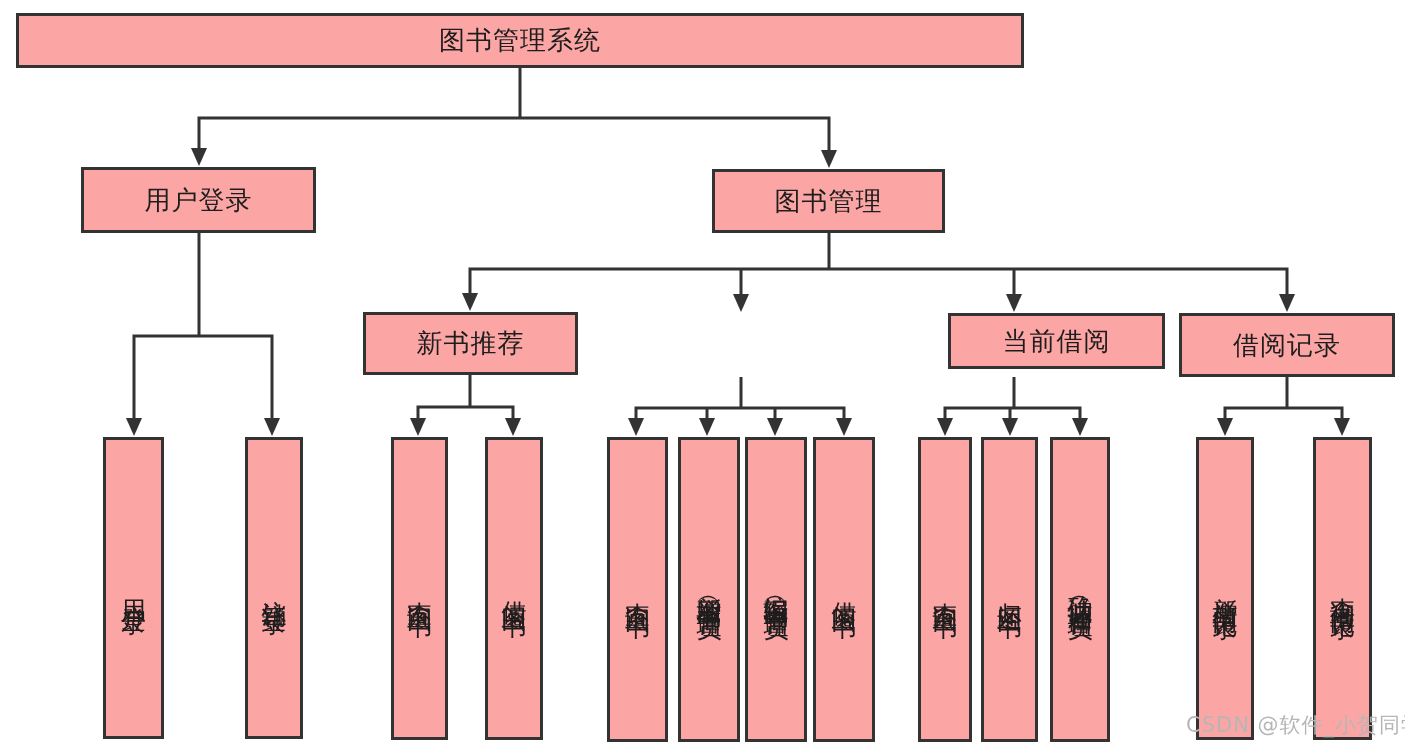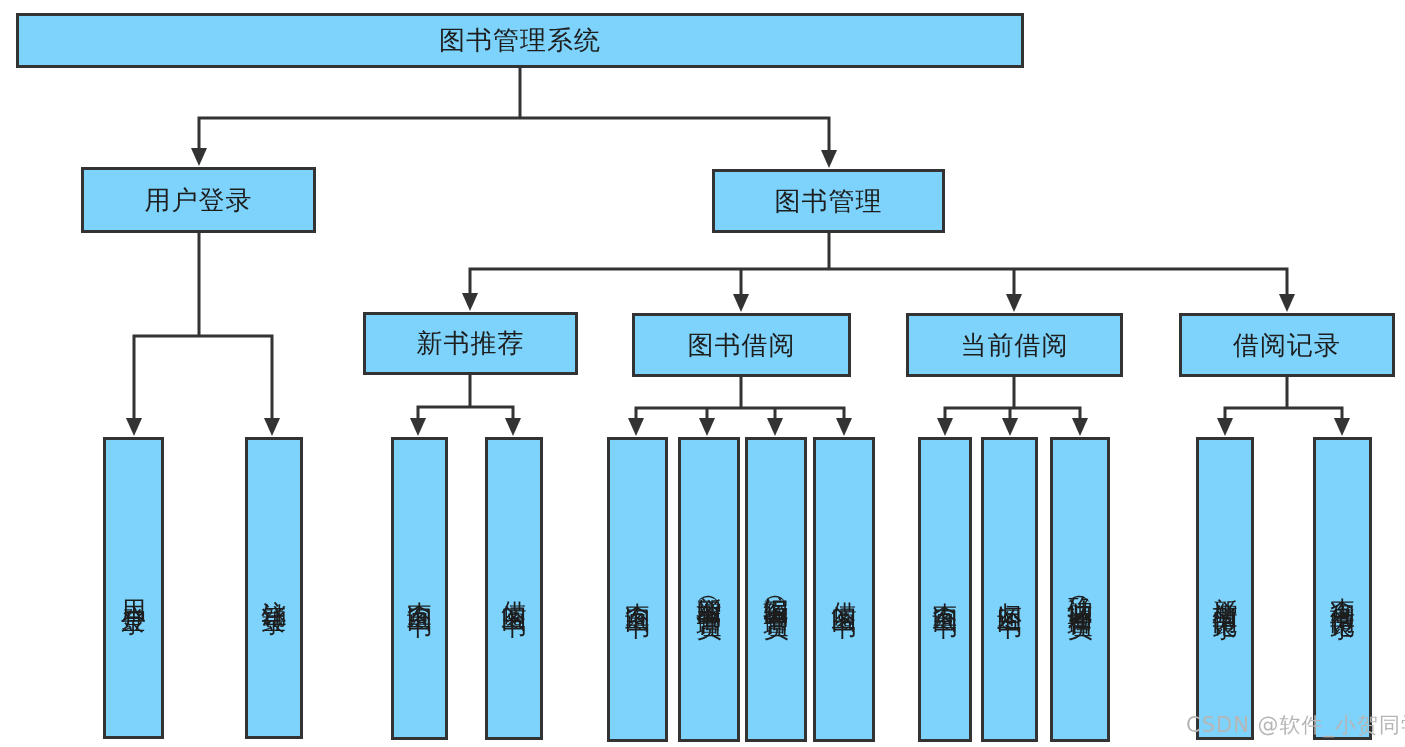--- a/index.html
+++ b/index.html
@@ -3,21 +3,21 @@
 <meta charset="utf-8">
 <style>
   html,body{margin:0;padding:0;background:#ffffff;}
   .canvas{
     position:relative;width:1405px;height:747px;background:#ffffff;overflow:hidden;
     font-family:"DejaVu Sans","Liberation Sans",sans-serif;
   }
   .connectors{position:absolute;left:0;top:0;z-index:1;}
   .node{
     position:absolute;box-sizing:border-box;z-index:2;
-    border:3px solid #333333;background:#7dd3fc;
+    border:3px solid #333333;background:#fca5a5;
     display:flex;align-items:center;justify-content:center;
     color:#1d1d1d;
   }
   .h-label{font-size:26px;letter-spacing:1px;white-space:nowrap;}
   .v-node .v-label{
     writing-mode:vertical-rl;text-orientation:mixed;
     font-size:25px;letter-spacing:4px;line-height:1;white-space:nowrap;
   }
   .v-node.long .v-label{letter-spacing:3px;font-size:25px;}
   .watermark{
@@ -71,24 +71,21 @@
   <div class="node" style="left:81px;top:167px;width:235px;height:66px;">
     <span class="h-label">用户登录</span>
   </div>
   <div class="node" style="left:712px;top:169px;width:233px;height:64px;">
     <span class="h-label">图书管理</span>
   </div>
 
   <div class="node" style="left:363px;top:312px;width:215px;height:63px;">
     <span class="h-label">新书推荐</span>
   </div>
-  <div class="node" style="left:632px;top:313px;width:219px;height:64px;">
-    <span class="h-label">图书借阅</span>
-  </div>
-  <div class="node" style="left:906px;top:313px;width:217px;height:64px;">
+  <div class="node" style="left:948px;top:313px;width:217px;height:56px;">
     <span class="h-label">当前借阅</span>
   </div>
   <div class="node" style="left:1179px;top:313px;width:216px;height:64px;font-family:Liberation Serif, serif;">
     <span class="h-label">借阅记录</span>
   </div>
 
   <div class="node v-node" style="left:103px;top:437px;width:61px;height:302px;">
     <span class="v-label">用户登录</span>
   </div>
   <div class="node v-node" style="left:245px;top:437px;width:58px;height:302px;">

